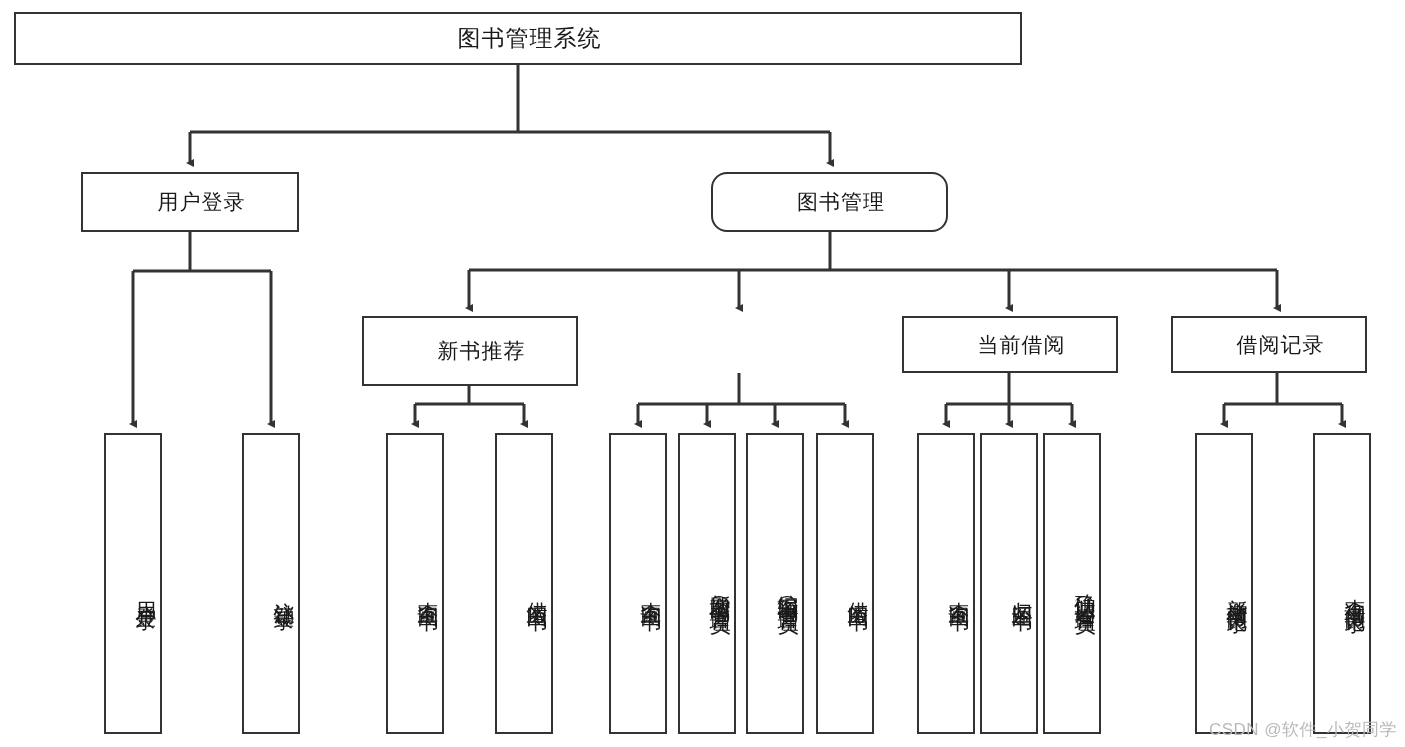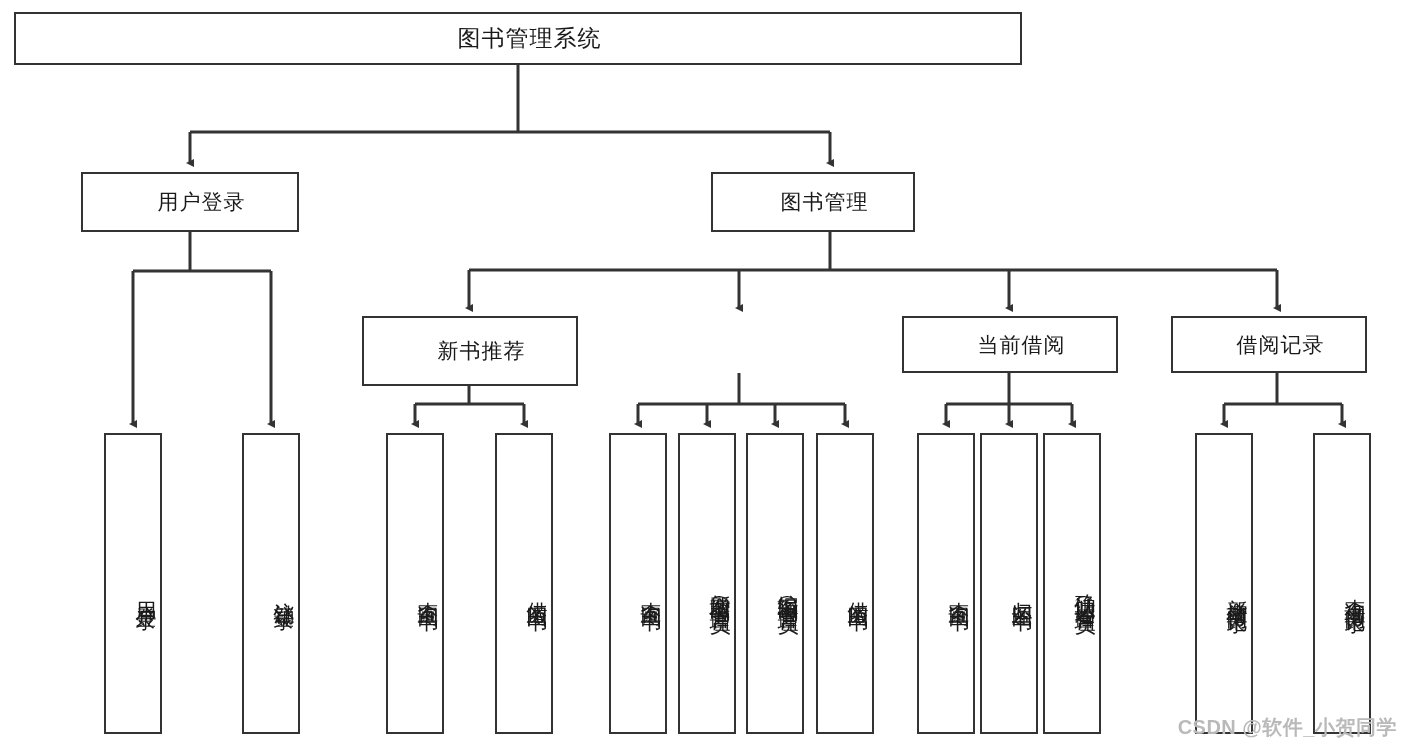--- a/index.html
+++ b/index.html
@@ -54,25 +54,24 @@
     padding-top: 14px;
     white-space: nowrap;
   }
   .node-title {
     font-size: 23px;
   }
   #watermark {
     position: absolute;
     right: 8px;
     bottom: 6px;
-    font-size: 20px;
+    font-size: 17px;
     color: #b9b9b9;
     letter-spacing: 0.5px;
     white-space: nowrap;
-    font-weight: bold;
   }
 </style>
 </head>
 <body>
 
 <div id="diagram-root">
 
   <svg id="edge-layer" viewBox="0 0 1405 747" width="1405" height="747" xmlns="http://www.w3.org/2000/svg">
     <defs>
       <marker id="arrowhead" markerWidth="9" markerHeight="9" refX="4.5" refY="4.5" orient="auto" markerUnits="userSpaceOnUse">
@@ -123,21 +122,21 @@
     </g>
   </svg>
 
   <div class="node node-h node-title" style="left:14px; top:12px; width:1008px; height:53px;">
     <span>图书管理系统</span>
   </div>
 
   <div class="node node-h" style="left:81px; top:172px; width:218px; height:60px;">
     <span>用户登录</span>
   </div>
-  <div class="node node-h" style="left:711px; top:172px; width:204px; height:60px;">
+  <div class="node node-h" style="left:711px; top:172px; width:237px; height:60px;border-radius:16px;">
     <span>图书管理</span>
   </div>
 
   <div class="node node-h" style="left:362px; top:316px; width:216px; height:70px;">
     <span>新书推荐</span>
   </div>
   <div class="node node-h" style="left:902px; top:316px; width:216px; height:57px;">
     <span>当前借阅</span>
   </div>
   <div class="node node-h" style="left:1171px; top:316px; width:196px; height:57px;">

